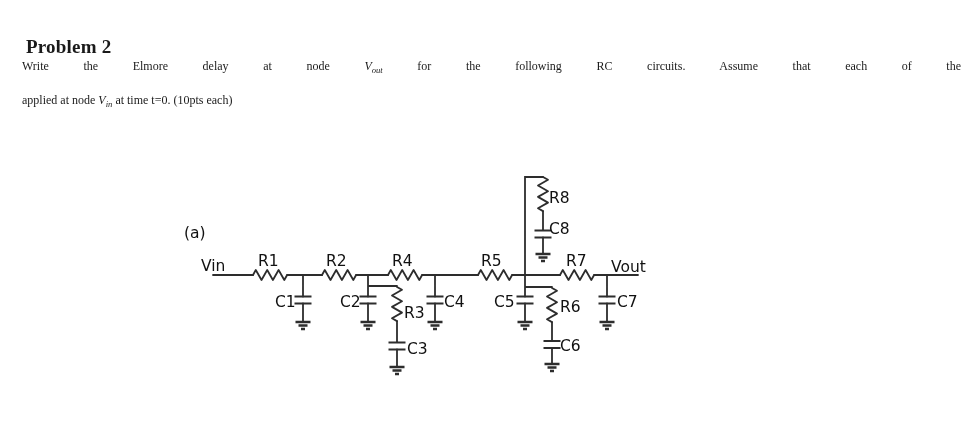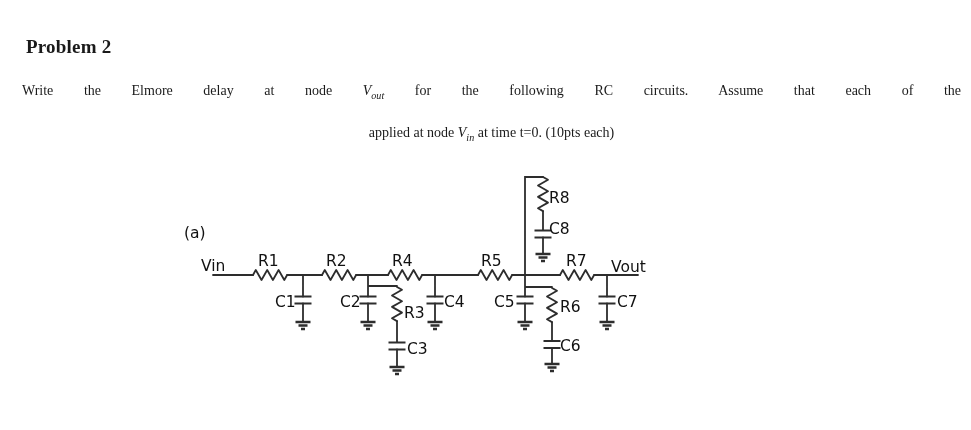--- a/index.html
+++ b/index.html
@@ -9,25 +9,25 @@
     background:#ffffff;
     font-family:"Liberation Serif",serif;
     color:#1a1a1a;
     overflow:hidden;
   }
   .title{
     position:absolute;left:11px;top:21px;margin:15px;
     font-size:19px;font-weight:bold;letter-spacing:0.2px;
   }
   .statement{
-    position:absolute;left:22px;top:72px;width:939px;
-    font-size:14px;line-height:37px;
+    position:absolute;left:22px;top:51px;width:939px;
+    font-size:12px;line-height:30px;
   }
   .jline{text-align:justify;text-align-last:justify;}
-  .lline{text-align:center;}
+  .lline{text-align:left;}
   .mvar{font-style:italic;}
   .msub{font-style:italic;font-size:0.72em;}
   .circuit-svg{position:absolute;left:0;top:0;}
   .wire{stroke:#2d2d2d;stroke-width:1.8;fill:none;stroke-linecap:round;}
   .res{stroke:#2d2d2d;stroke-width:1.8;fill:none;stroke-linejoin:round;stroke-linecap:round;}
   .plate{stroke:#2d2d2d;stroke-width:2.2;fill:none;stroke-linecap:butt;}
   .gnd{stroke:#2d2d2d;stroke-width:2.3;fill:none;stroke-linecap:butt;}
   .clabel{font-family:"DejaVu Sans","Liberation Sans",sans-serif;font-size:15.5px;fill:#111111;}
 </style>
 </head>

